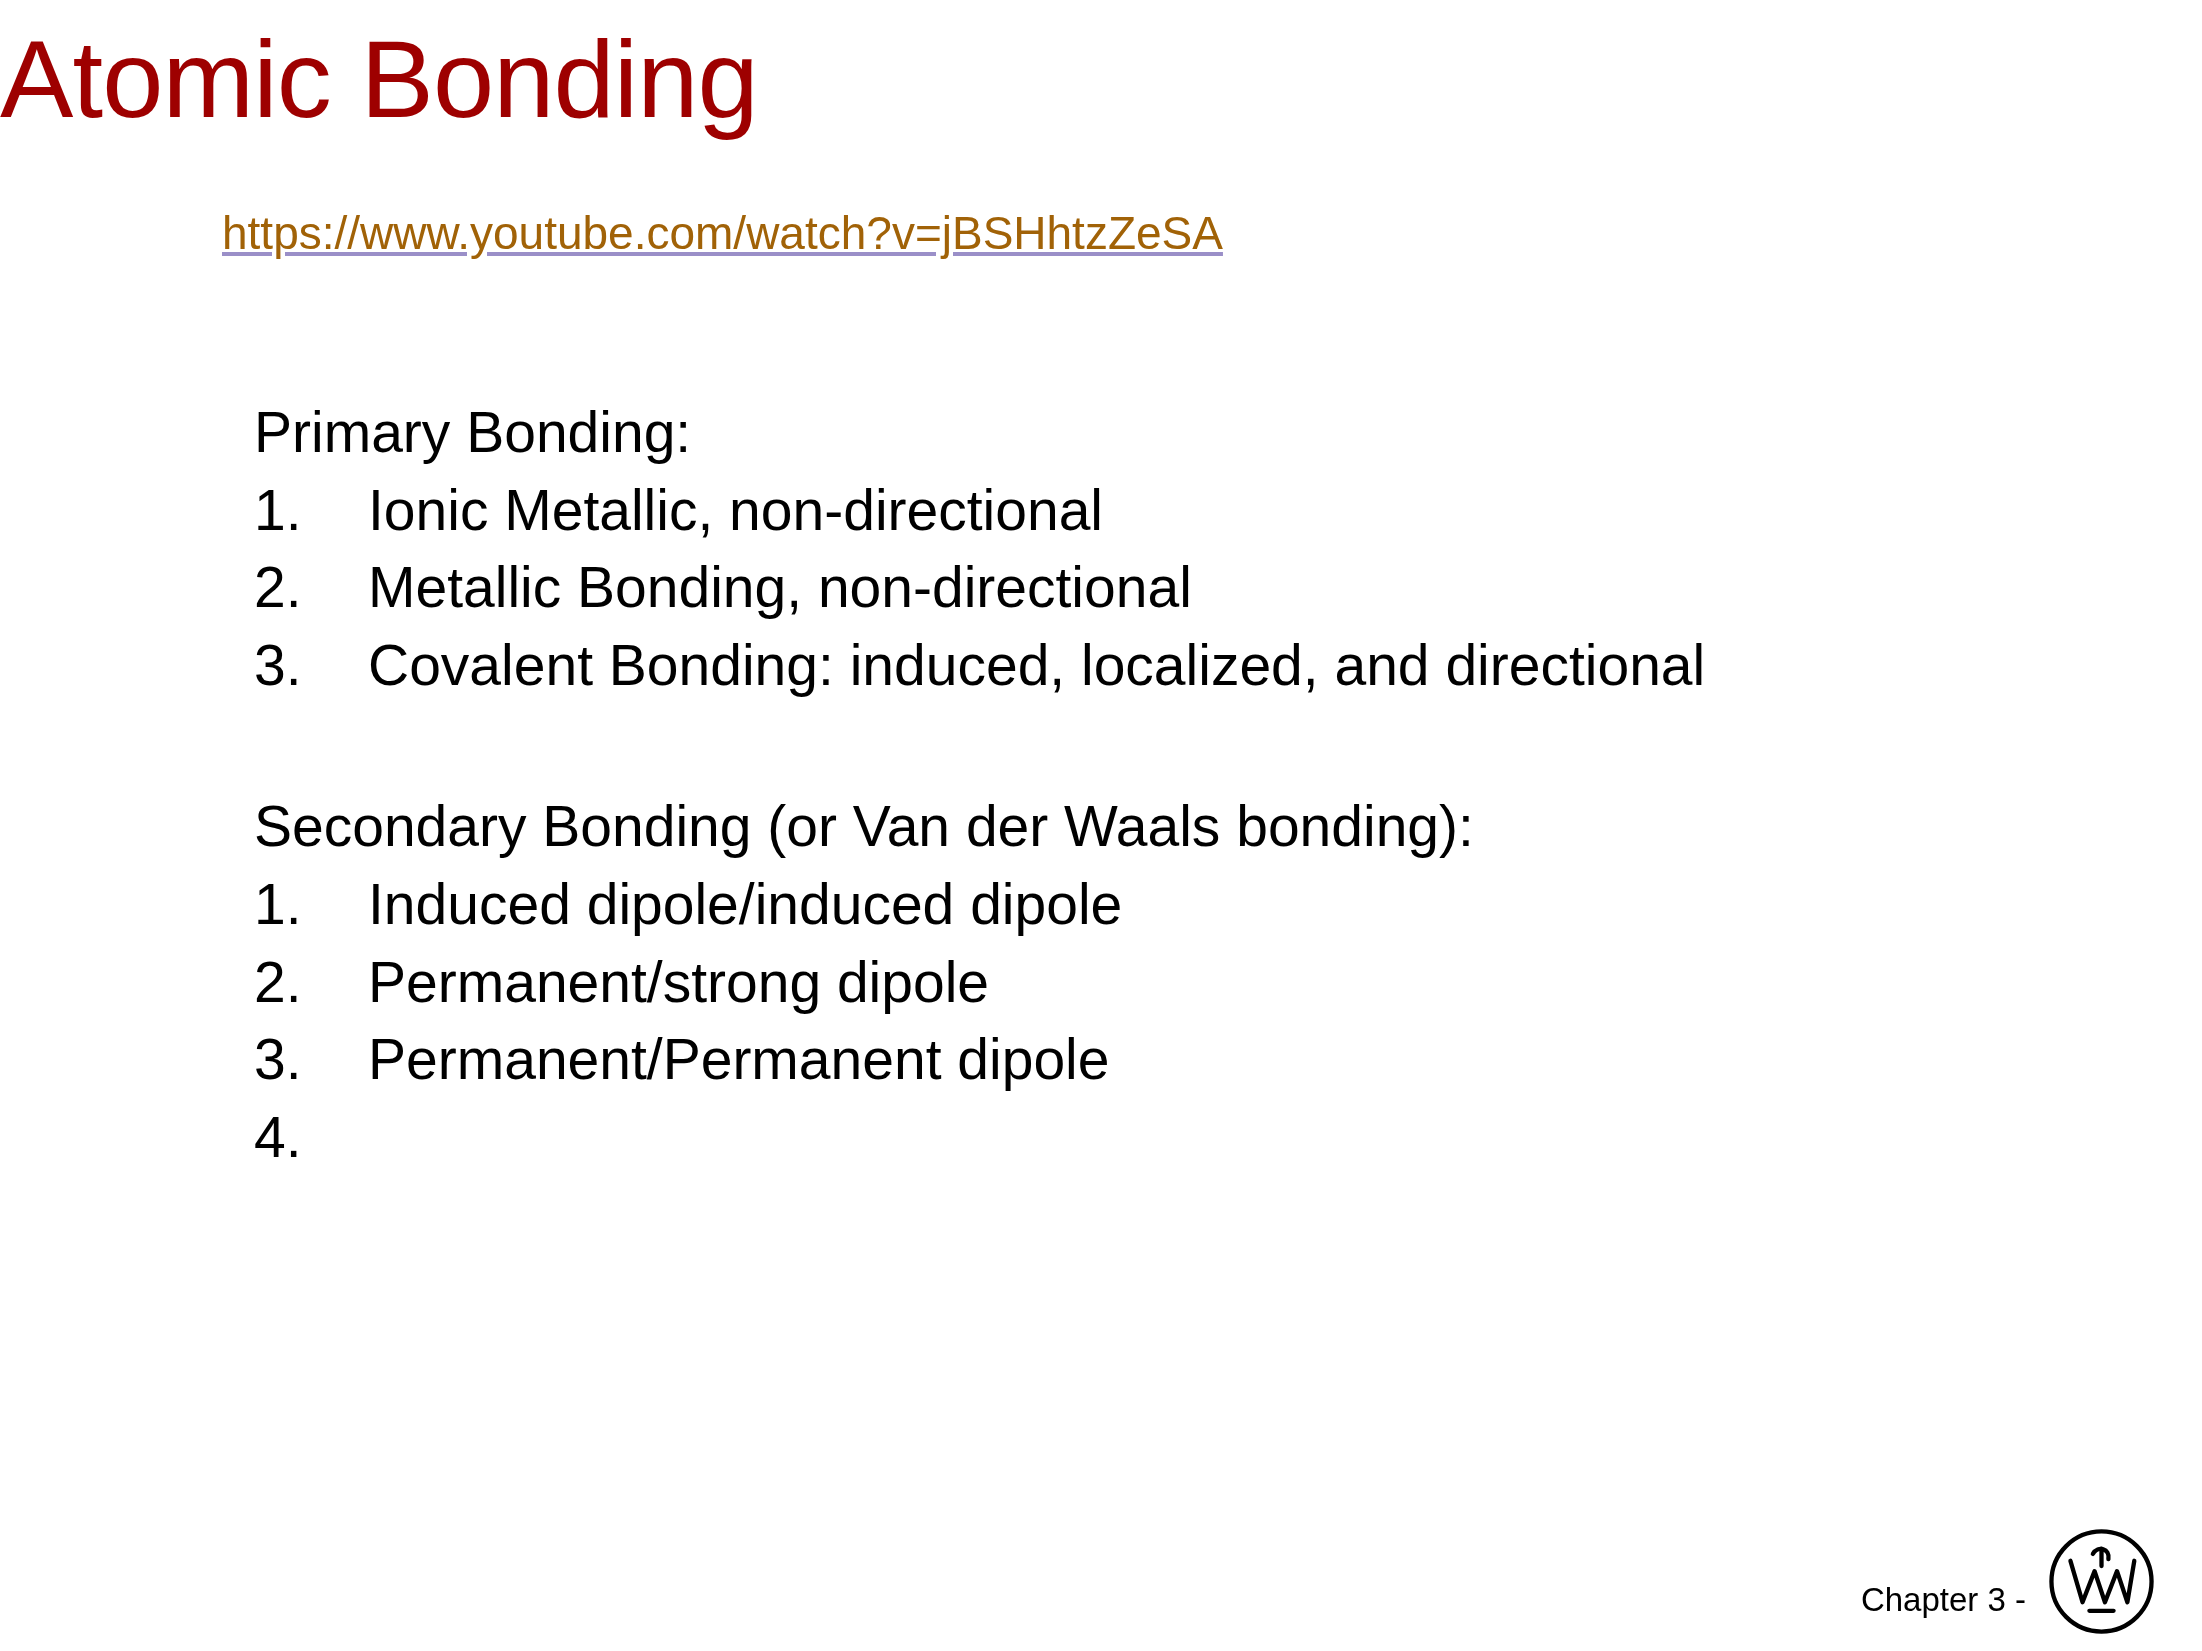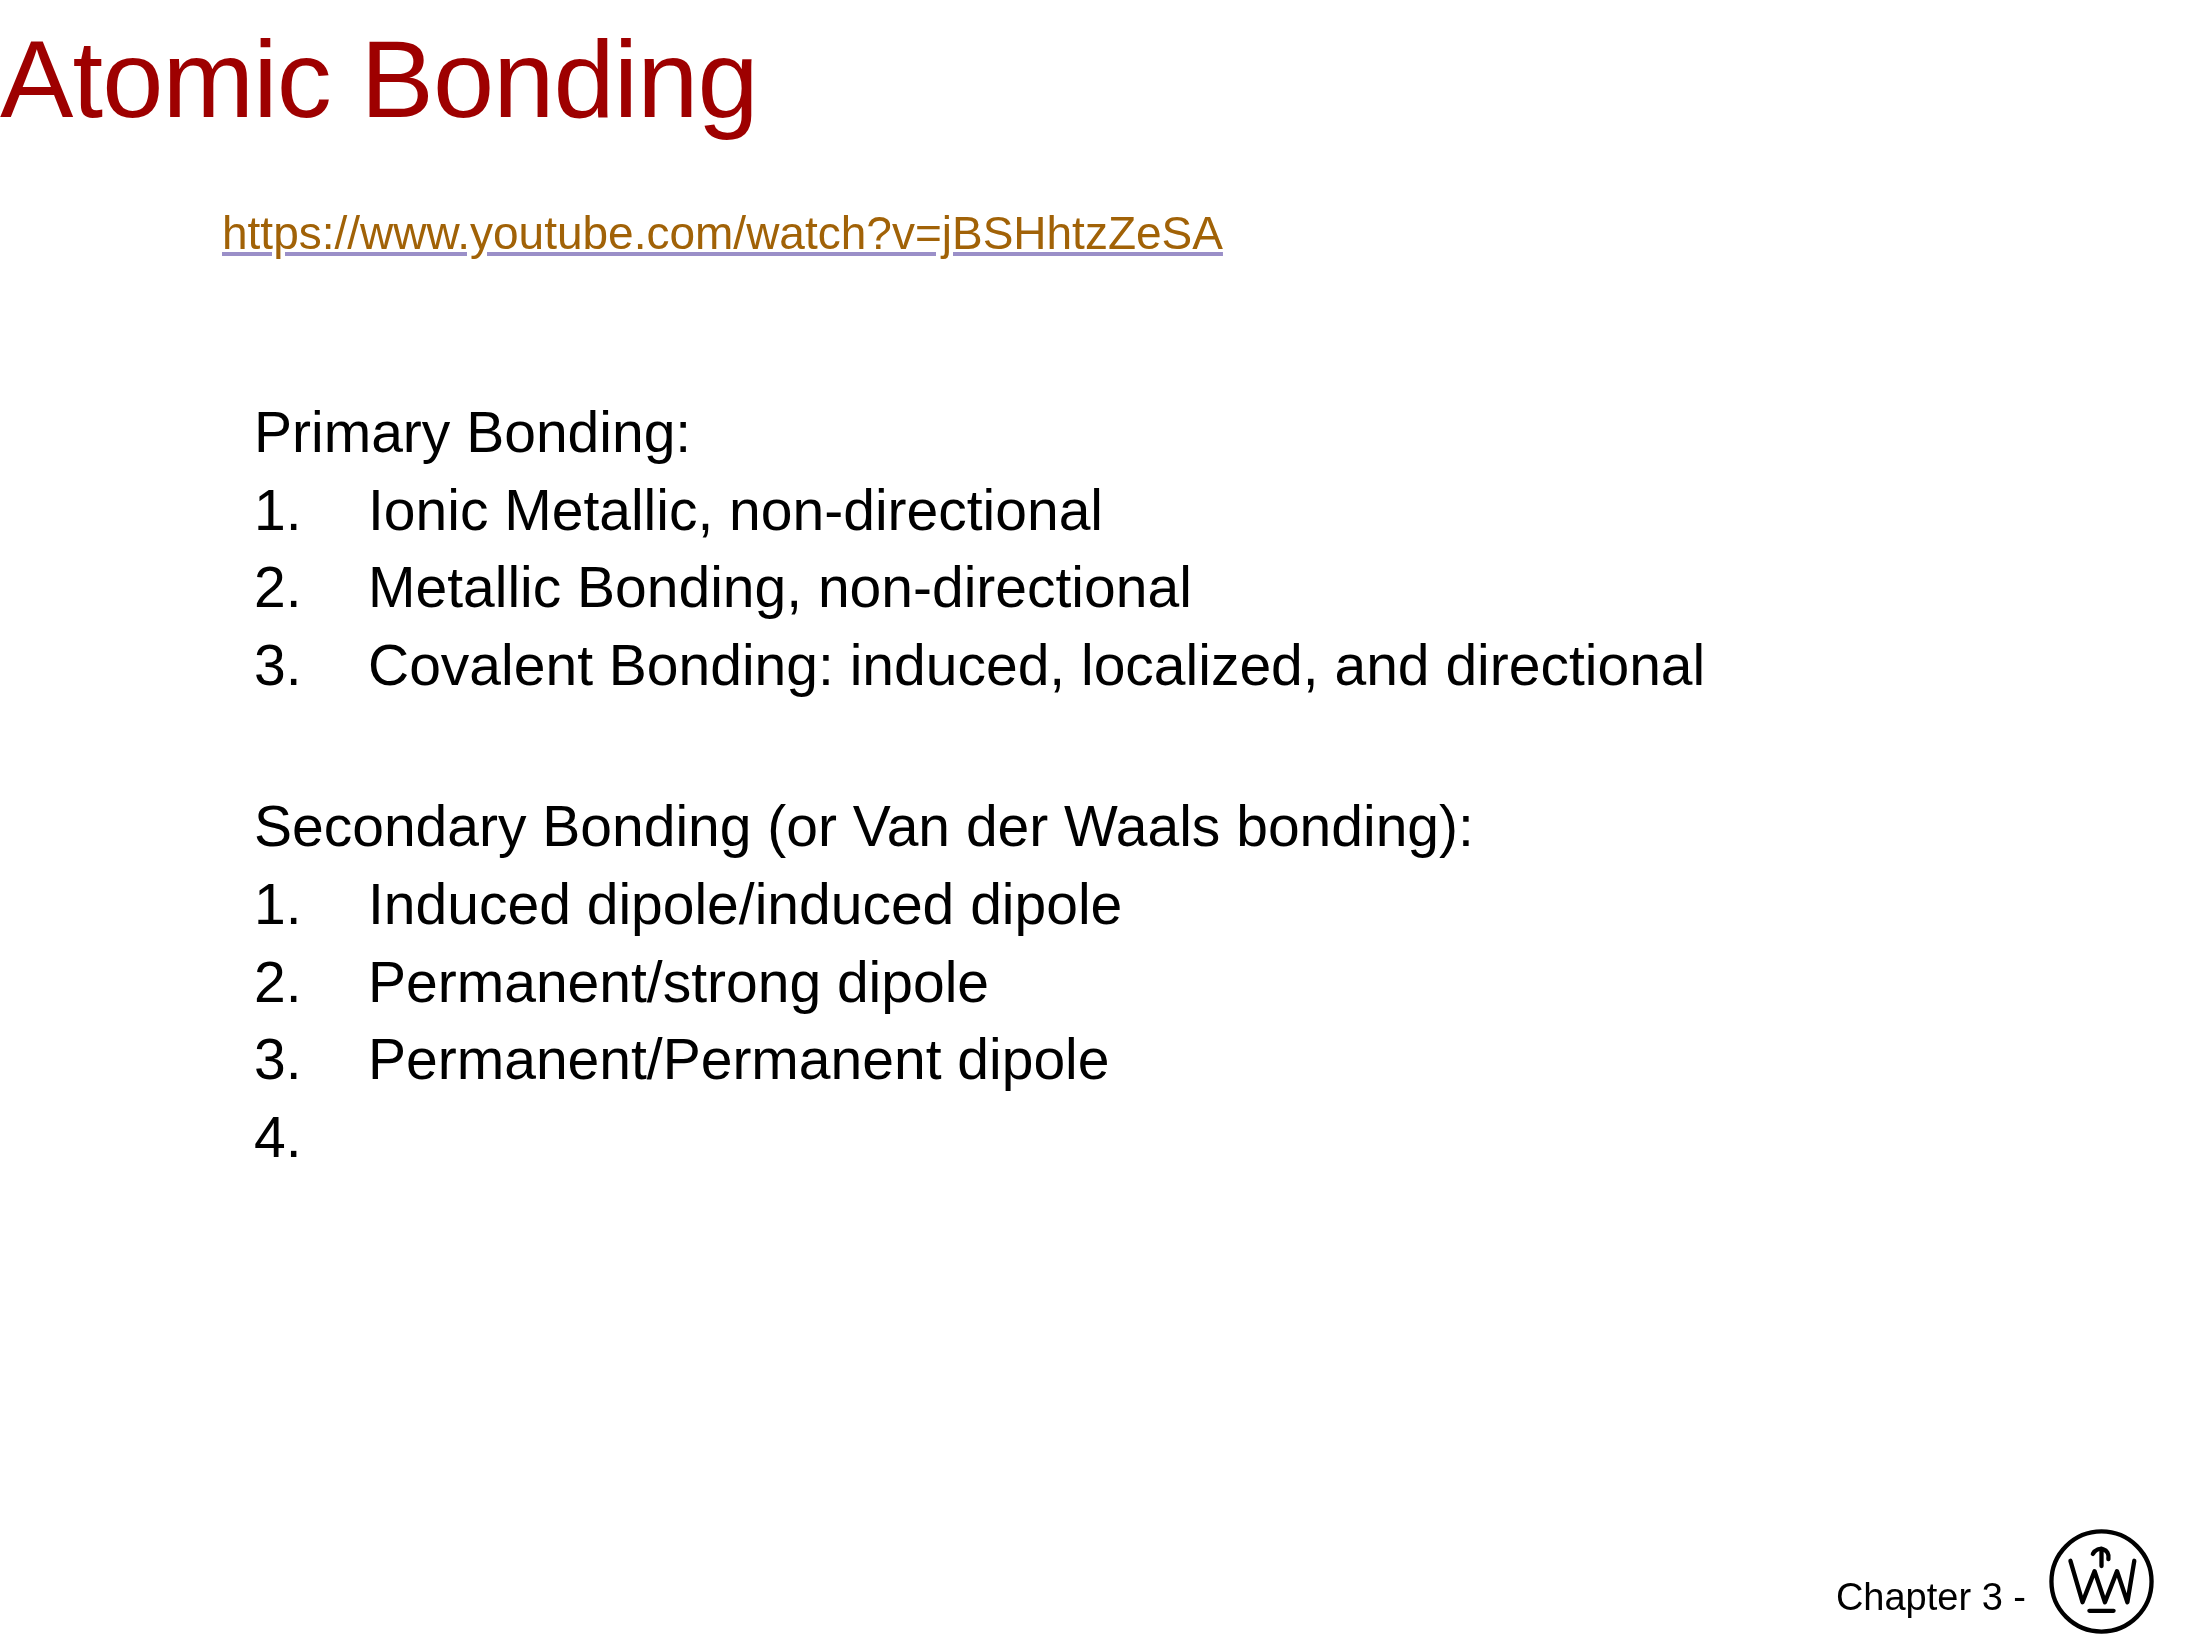--- a/index.html
+++ b/index.html
@@ -72,21 +72,21 @@
     width: 114px;
     flex: 0 0 114px;
   }
   .gap {
     height: 84px;
   }
   .footer-chapter {
     position: absolute;
     right: 177px;
     bottom: 33px;
-    font-size: 38px;
+    font-size: 33px;
     color: #000000;
     white-space: nowrap;
   }
   .logo {
     position: absolute;
     right: 48px;
     bottom: 17px;
     width: 107px;
     height: 107px;
   }

